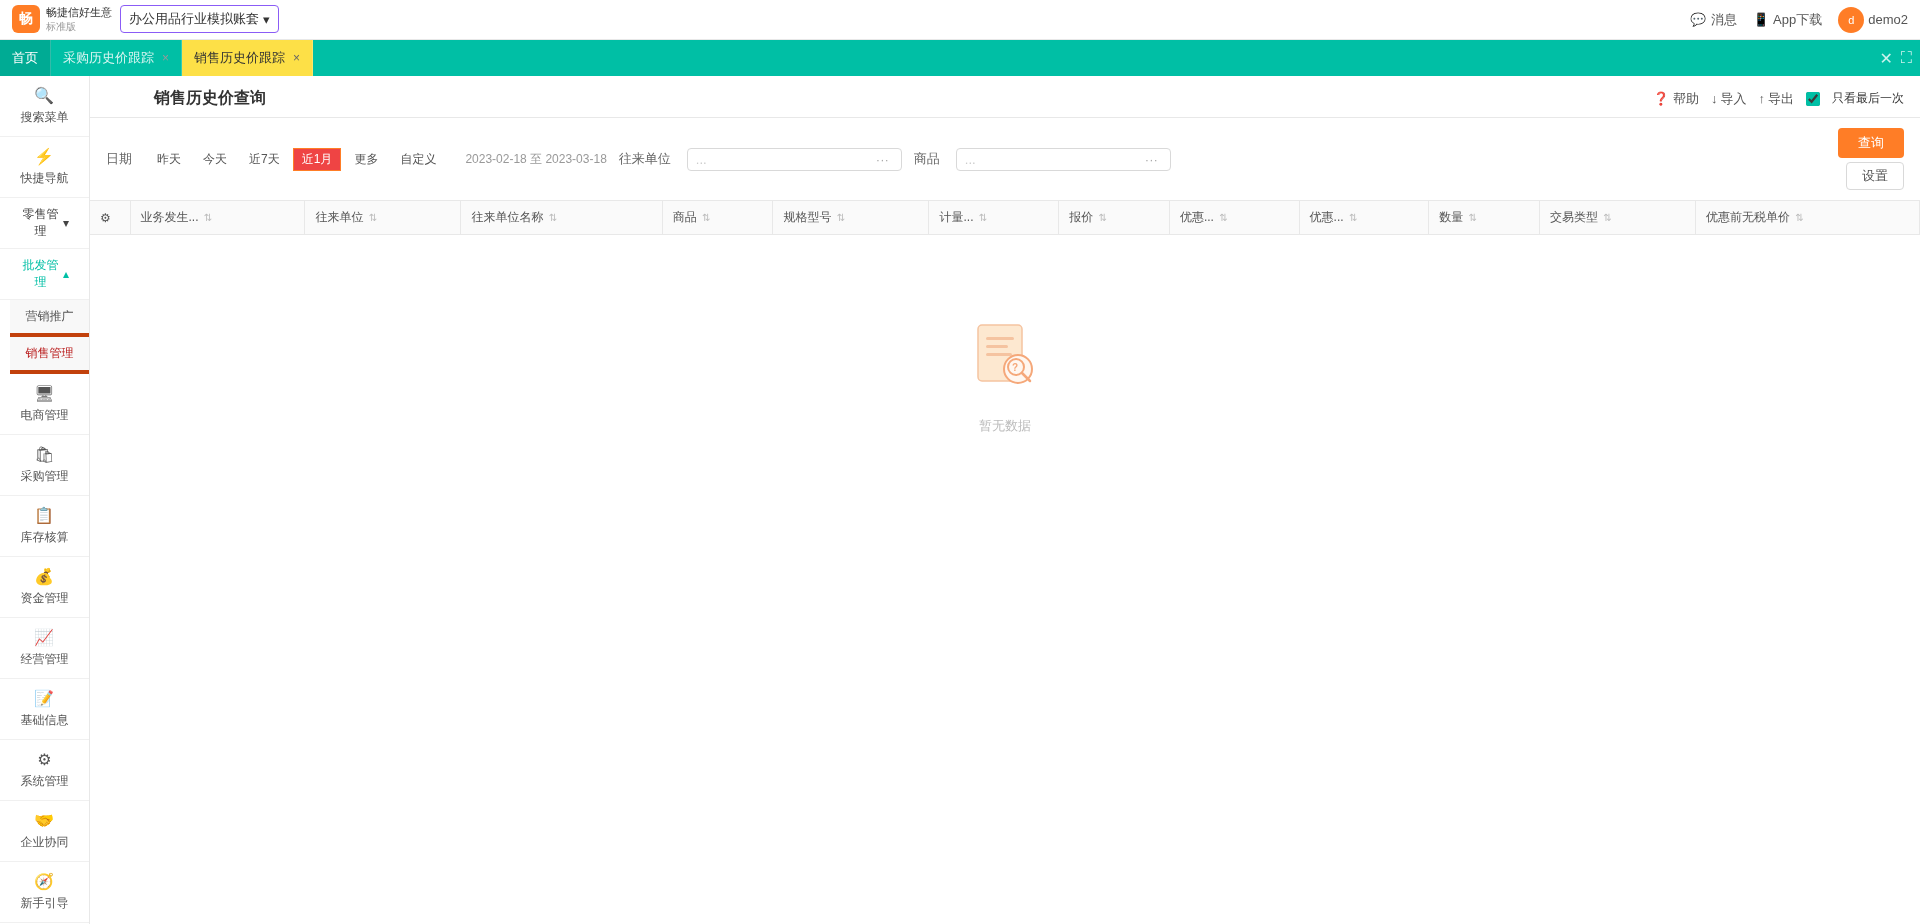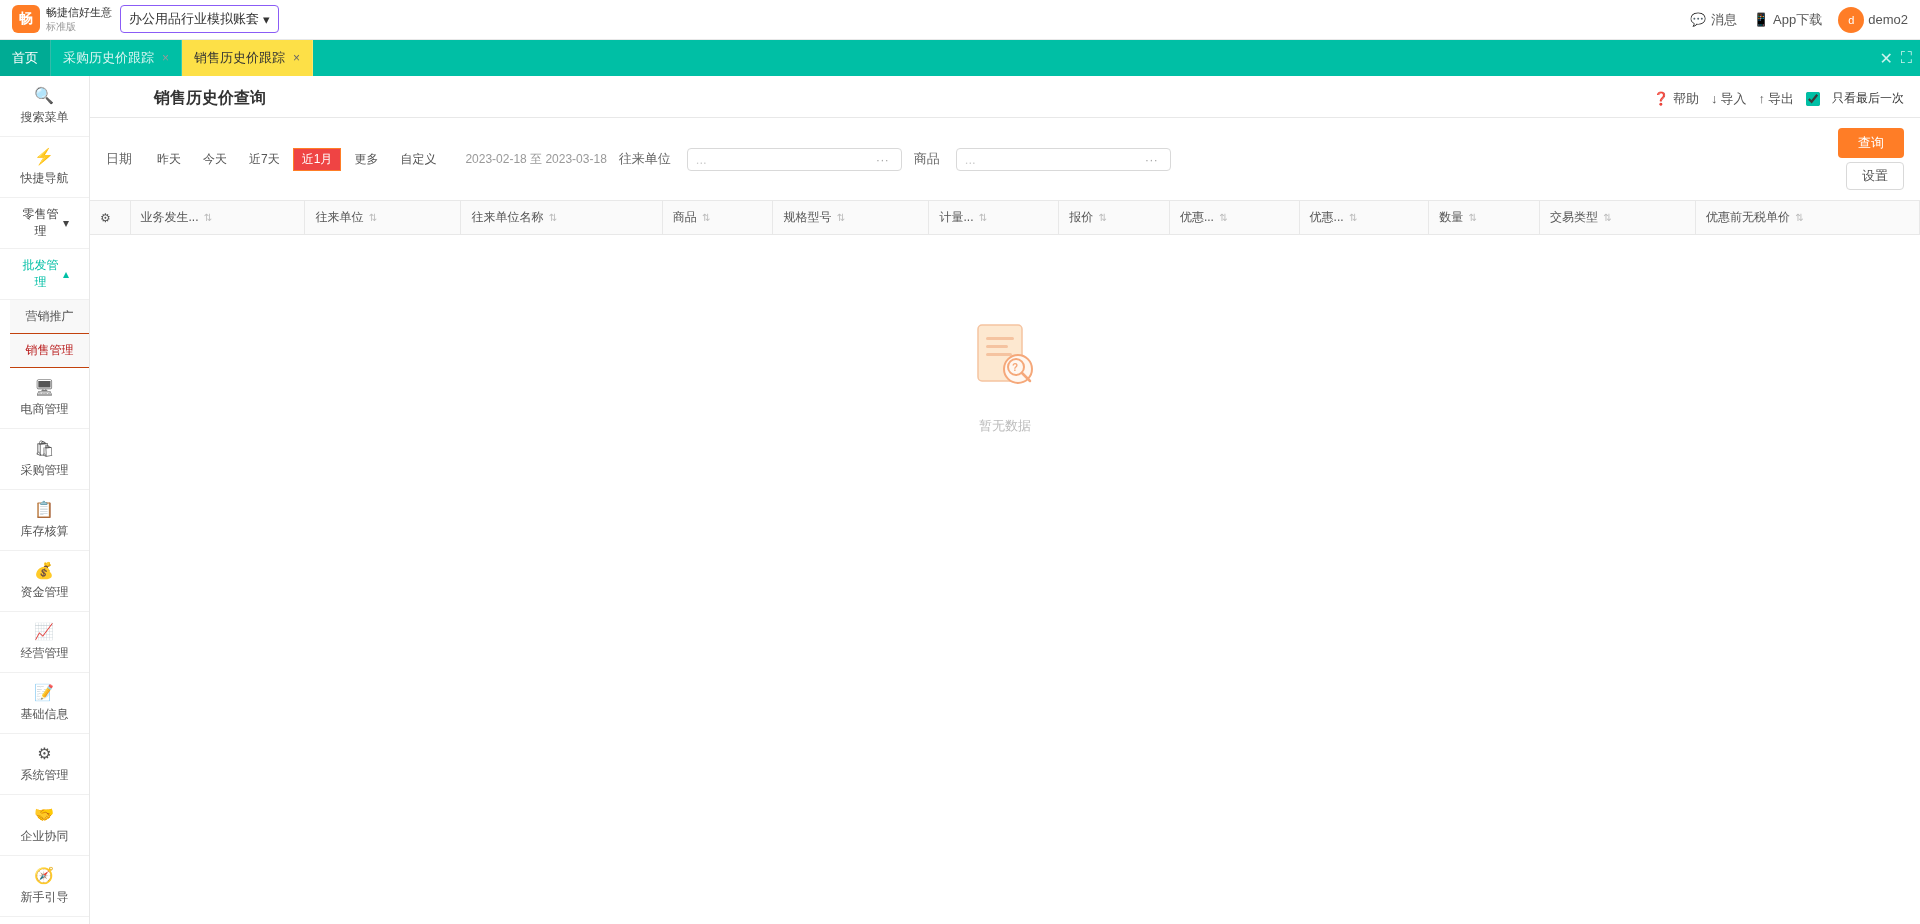--- a/index.html
+++ b/index.html
@@ -76,21 +76,21 @@
     .sidebar-item .s-icon { font-size: 16px; margin-bottom: 2px; }
     .sidebar-section {
       display: flex; align-items: center; justify-content: center;
       padding: 8px 20px; cursor: pointer; color: #444; font-size: 12px;
       border-bottom: 1px solid #f0f0f0; gap: 2px; text-align: center;
     }
     .sidebar-section.expanded { color: #00bfa5; }
     .sidebar-sub-item {
       display: flex; flex-direction: column; align-items: center;
       padding: 8px 0; cursor: pointer; color: #555; font-size: 12px;
-      background: #f8f8f8; border-bottom: 1px solid #c2410c; text-align: center; margin-left: 10px;
+      background: #f8f8f8; border-bottom: 4px solid #c2410c; text-align: center; margin-left: 10px;
     }
     .sidebar-sub-item.active { color: #b91c1c; }
 
     
     .content-area {
       flex: 1;
       display: flex;
       flex-direction: column;
       overflow: hidden;
       background: #f5f5f5;

